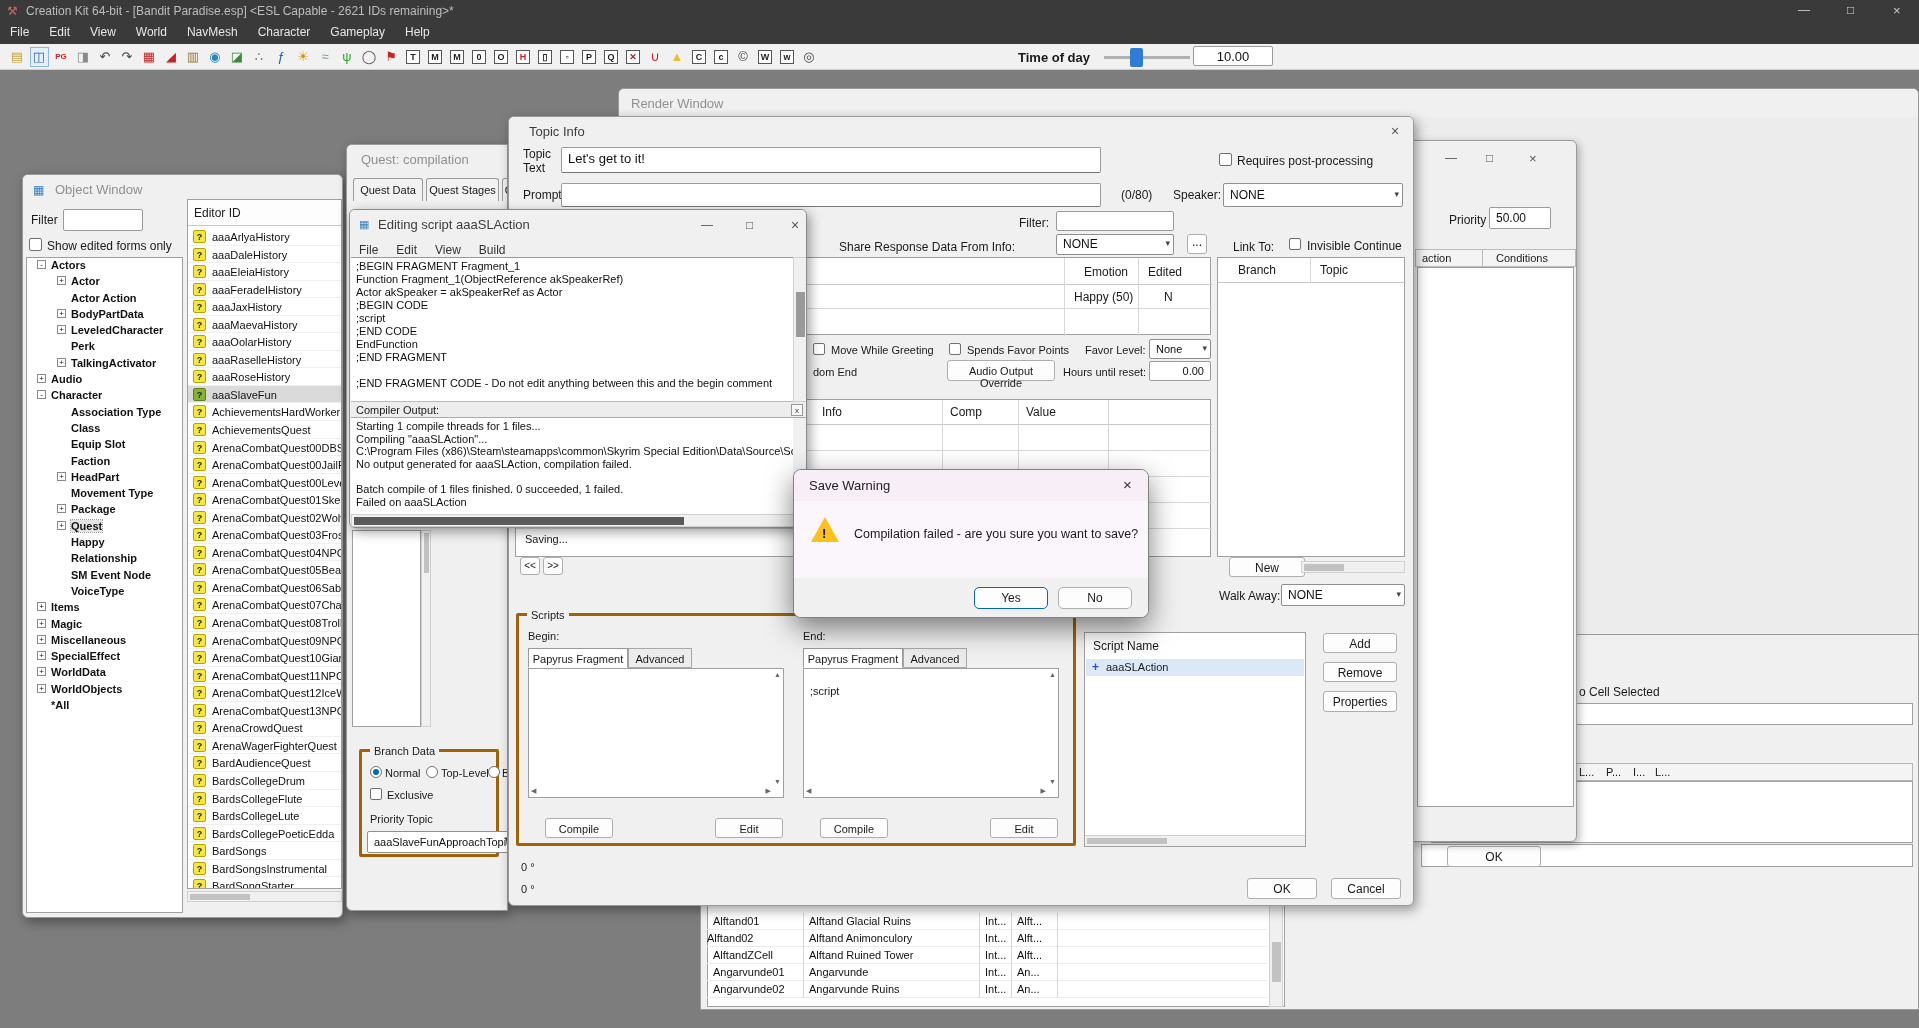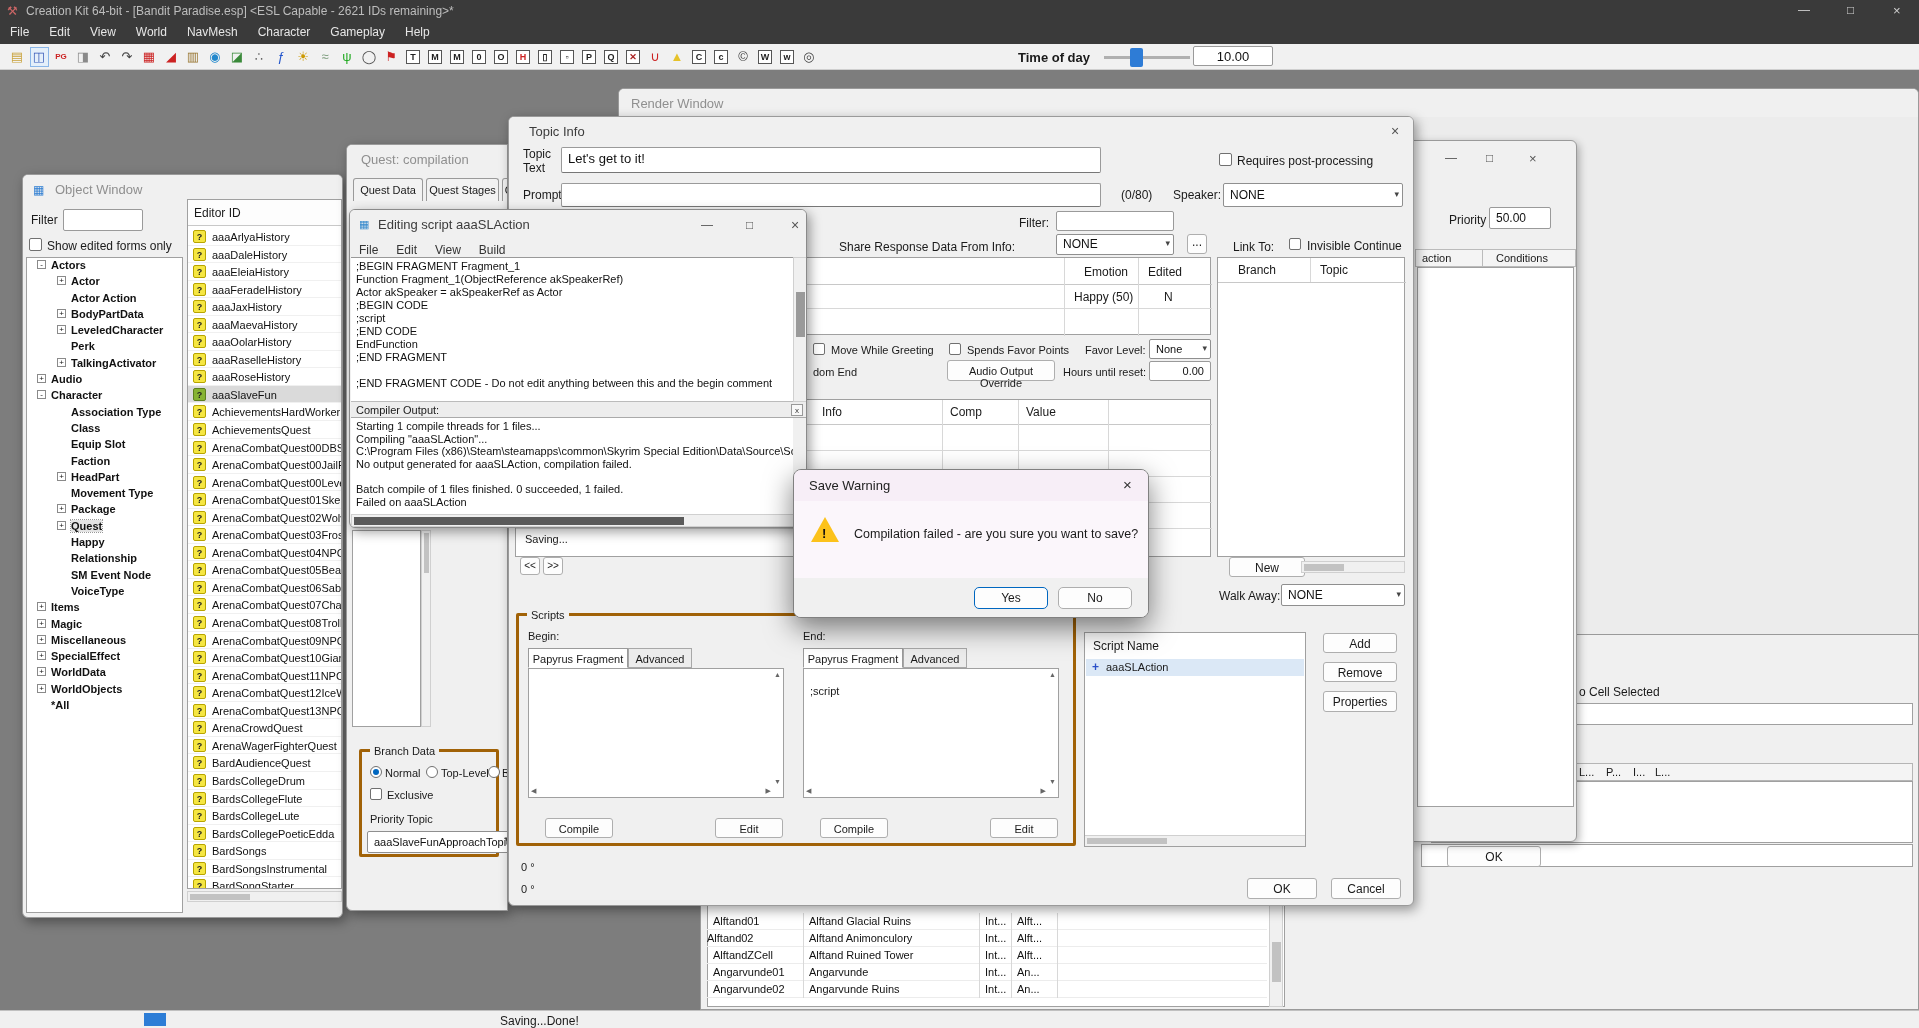--- a/index.html
+++ b/index.html
@@ -692,18 +692,14 @@
       <div class="abs" style="left:17px;top:16px;width:0;height:0;border-left:14px solid transparent;border-right:14px solid transparent;border-bottom:25px solid #fcc21b;"></div>
       <span class="abs" style="left:28px;top:25px;font-size:13px;font-weight:bold;color:#111;">!</span>
       <span class="txt" style="left:60px;top:26px;font-size:12.5px;color:#1a1a1a;">Compilation failed - are you sure you want to save?</span>
     </div>
     <div class="abs" style="left:0;top:108px;width:356px;height:41px;background:#f0f0f0;">
       <div class="btn" style="left:180px;top:9px;width:74px;height:22px;padding-top:3px;border:1.5px solid #0067c0;border-radius:5px;">Yes</div>
       <div class="btn" style="left:264px;top:9px;width:74px;height:22px;padding-top:3px;border-radius:5px;">No</div>
     </div>
   </div>
 
-  <div class="abs" style="left:0;top:1010px;width:1919px;height:18px;background:#f0f0f0;border-top:1px solid #c0c0c0;">
-    <div class="abs" style="left:144px;top:2px;width:22px;height:13px;background:#2d7dd6;"></div>
-    <span class="txt" style="left:500px;top:3px;font-size:12px;">Saving...Done!</span>
-  </div>
 
 </div>
 
 </body></html>

